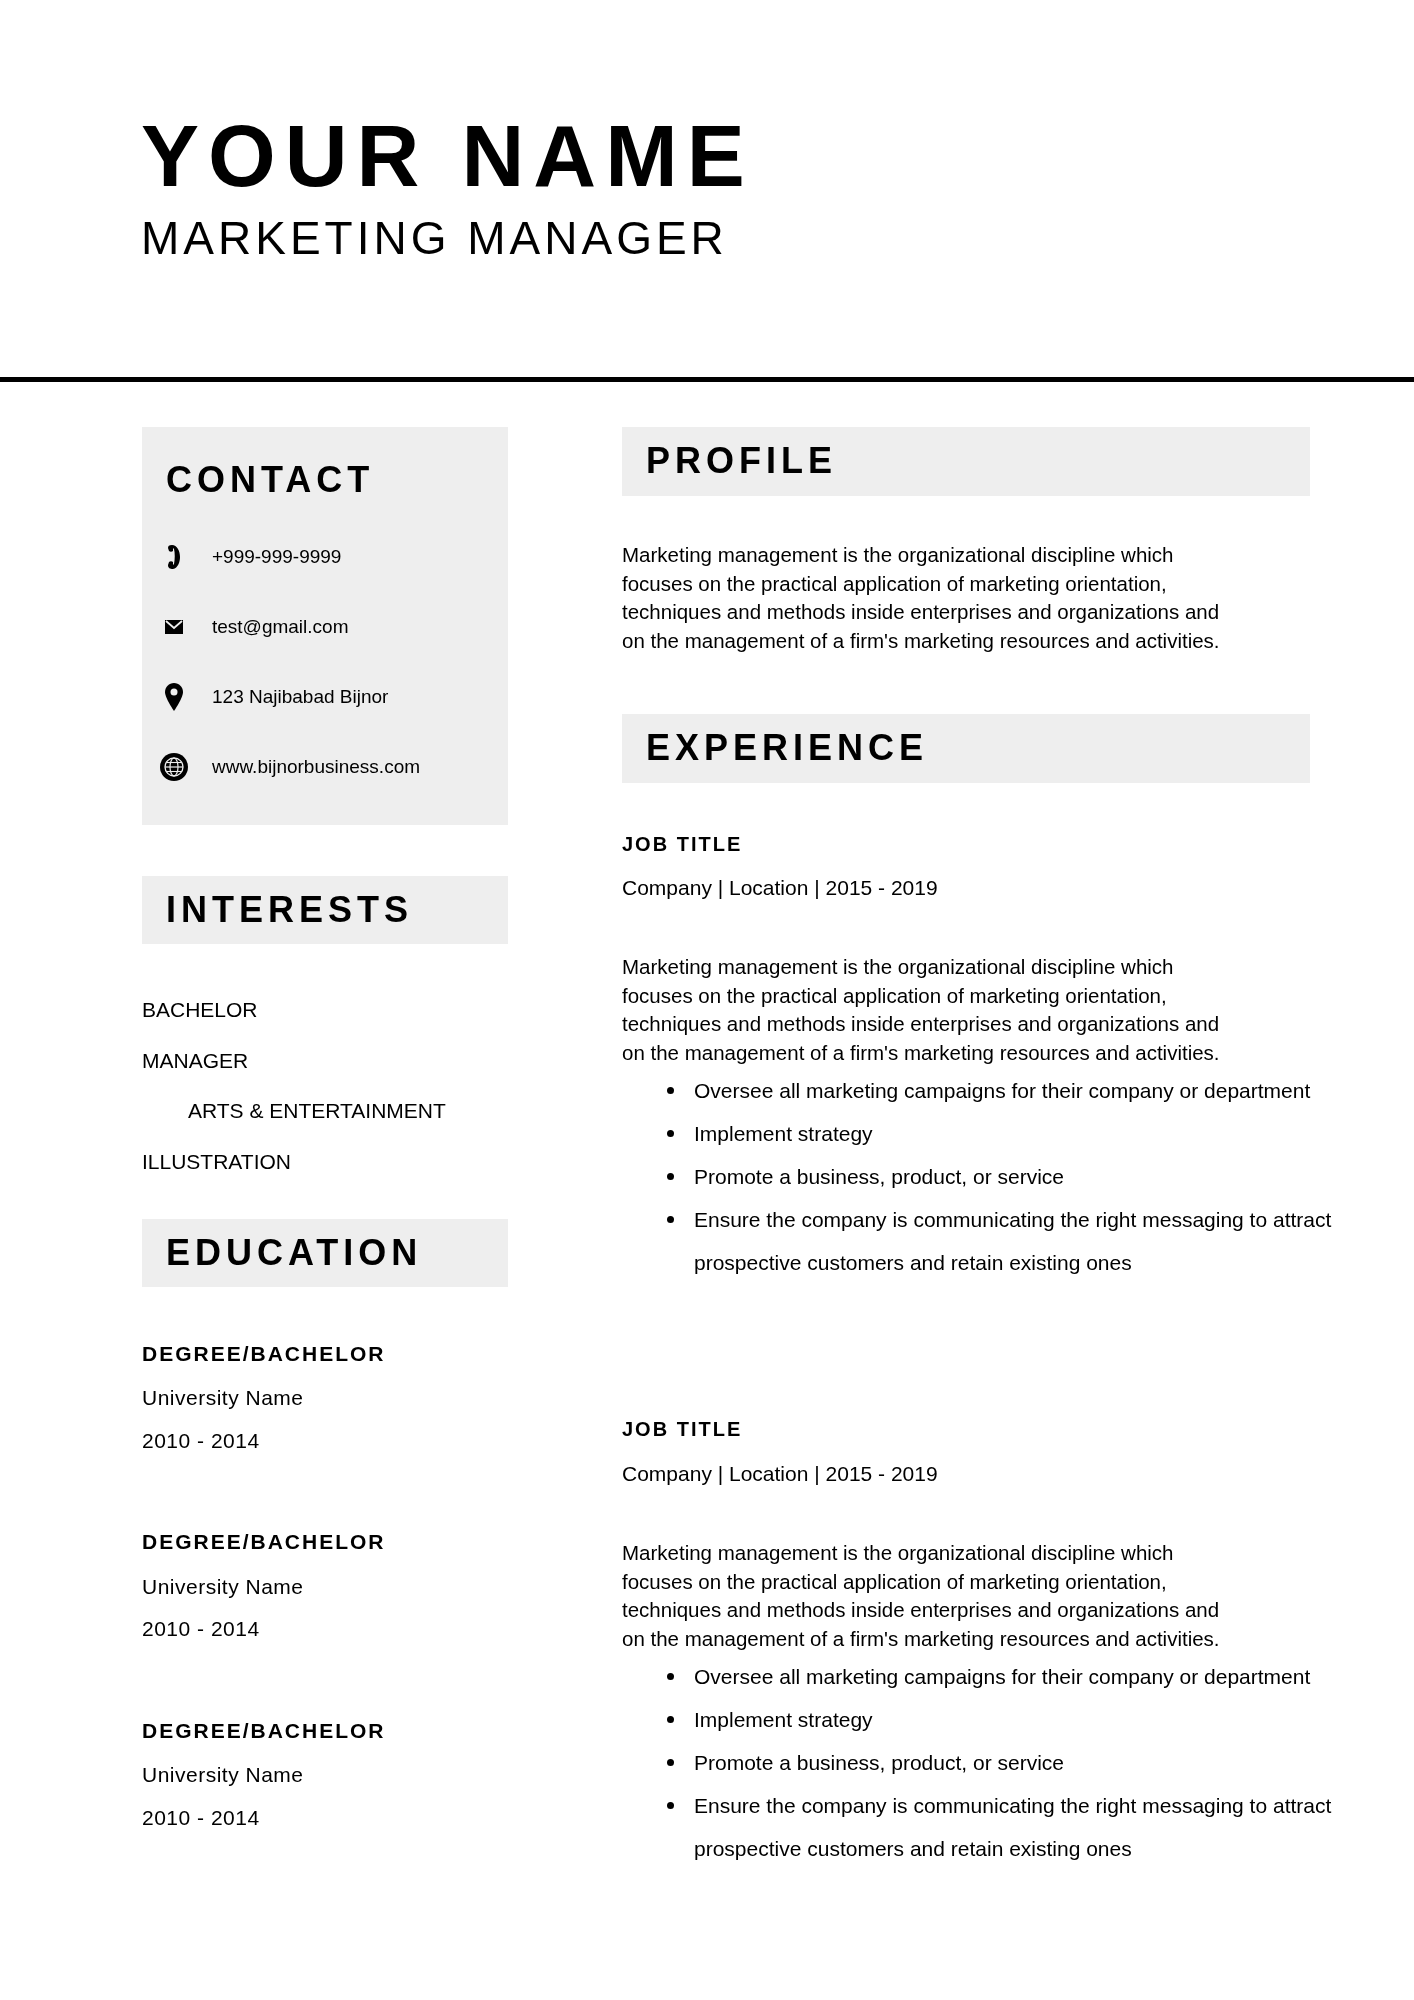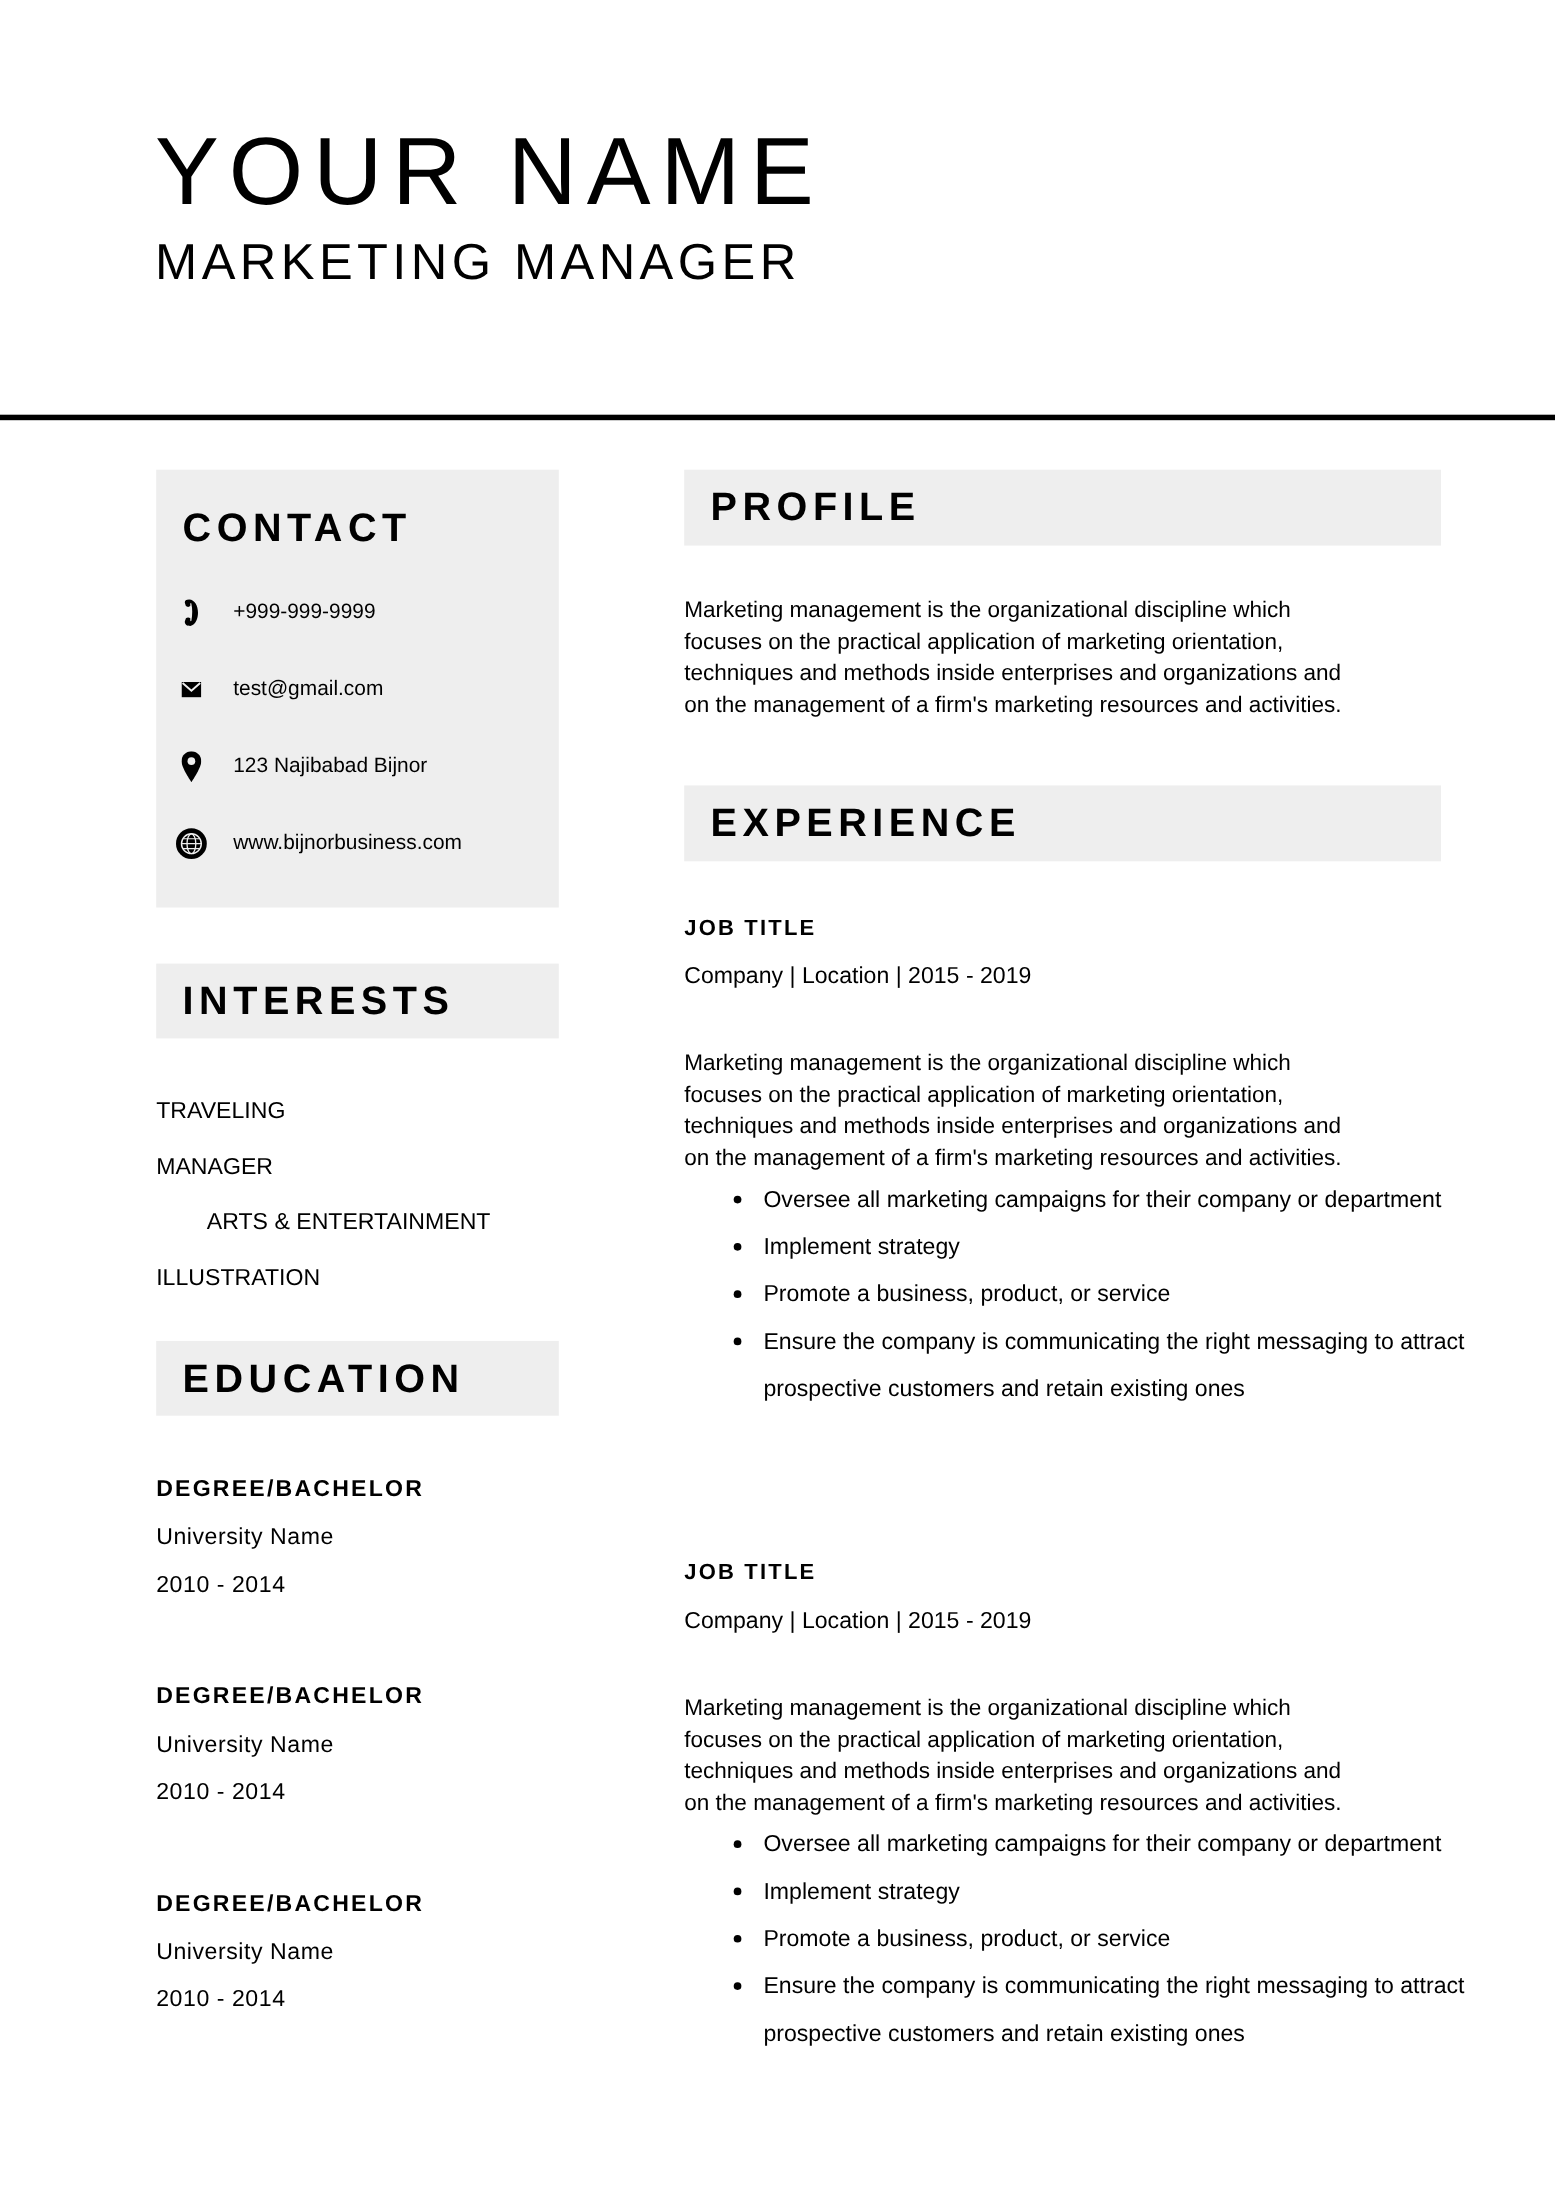--- a/index.html
+++ b/index.html
@@ -2,21 +2,21 @@
 <html><head>
 <meta charset="utf-8">
 <style>
   html, body { margin: 0; padding: 0; }
   body {
     width: 1414px; height: 2000px; background: #ffffff; position: relative;
     font-family: "Liberation Sans", "DejaVu Sans", sans-serif; color: #000; overflow: hidden;
   }
   .abs { position: absolute; }
   .name {
-    left: 141px; top: 112px; font-size: 87px; font-weight: normal;
+    left: 141px; top: 112px; font-size: 87px; font-weight: bold;
     letter-spacing: 9px; line-height: 1; white-space: nowrap;
   }
   .role {
     left: 141px; top: 215px; font-size: 46px; font-weight: normal;
     letter-spacing: 4px; line-height: 1; white-space: nowrap;
   }
   .divider { left: 0; top: 377px; width: 1414px; height: 5px; background: #000; }
 
   .box { background: #eeeeee; }
   .sec-title {
@@ -103,21 +103,21 @@
         <line x1="6" y1="15" x2="24" y2="15" stroke="#eeeeee" stroke-width="1.2"></line>
         <line x1="7.5" y1="10.5" x2="22.5" y2="10.5" stroke="#eeeeee" stroke-width="1.1"></line>
         <line x1="7.5" y1="19.5" x2="22.5" y2="19.5" stroke="#eeeeee" stroke-width="1.1"></line>
       </svg>
   </span>
   <span class="txt">www.bijnorbusiness.com</span>
 </div>
 
 <div class="abs box interests-box"></div>
 <div class="abs sec-title interests-title">INTERESTS</div>
-<div class="abs interest" style="top:999px;">TRAVELING</div>
+<div class="abs interest" style="top:999px;">BACHELOR</div>
 <div class="abs interest" style="top:1050px;">MANAGER</div>
 <div class="abs interest" style="top:1100px;margin-left:46px;">ARTS &amp; ENTERTAINMENT</div>
 <div class="abs interest" style="top:1151px;">ILLUSTRATION</div>
 
 <div class="abs box education-box"></div>
 <div class="abs sec-title education-title">EDUCATION</div>
 
 <div class="abs degree" style="top:1343px;">DEGREE/BACHELOR</div>
 <div class="abs edu-line" style="top:1387px;">University Name</div>
 <div class="abs edu-line" style="top:1430px;">2010 - 2014</div>

